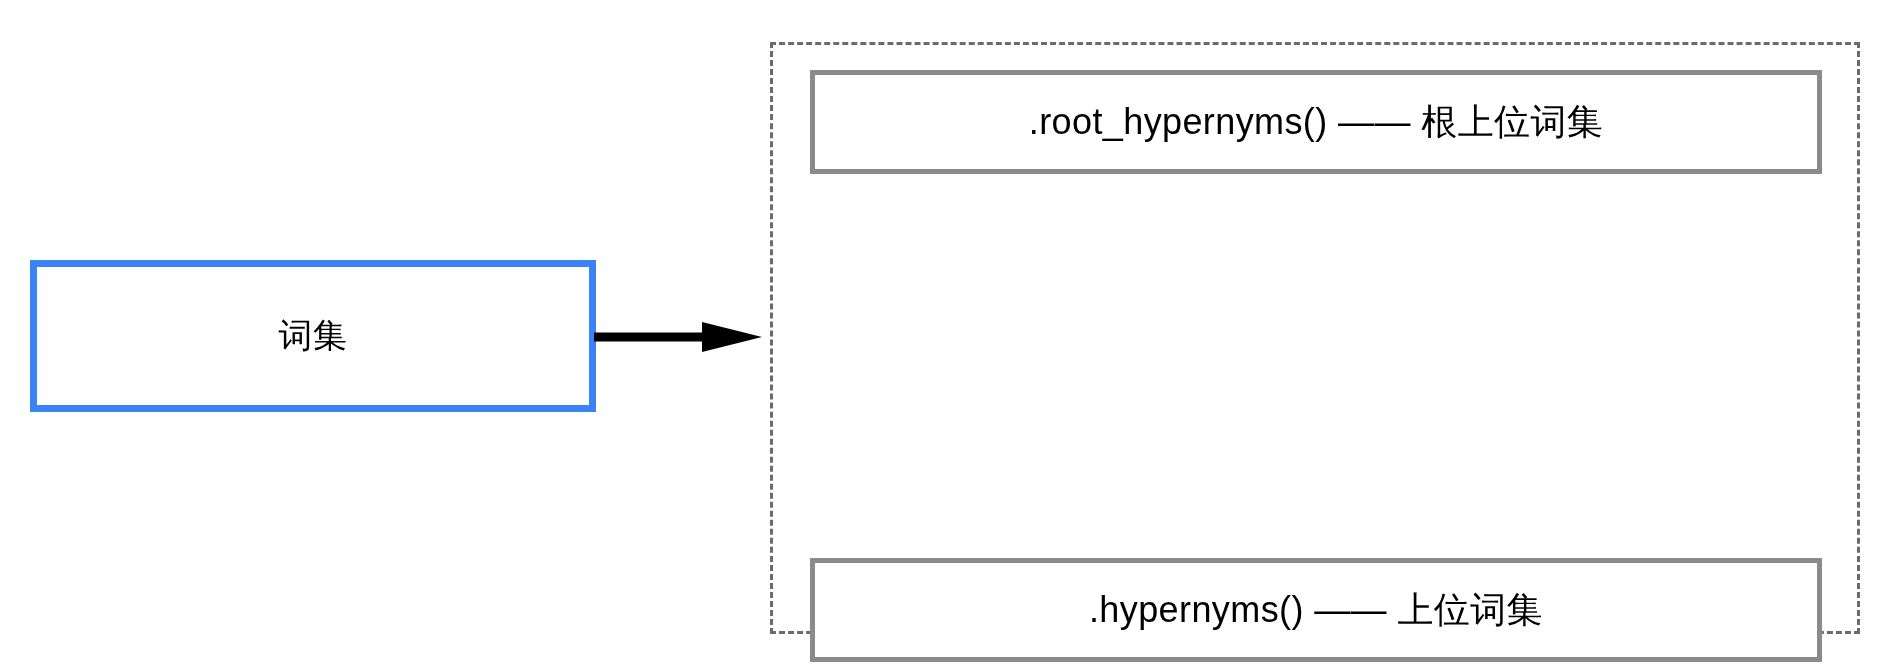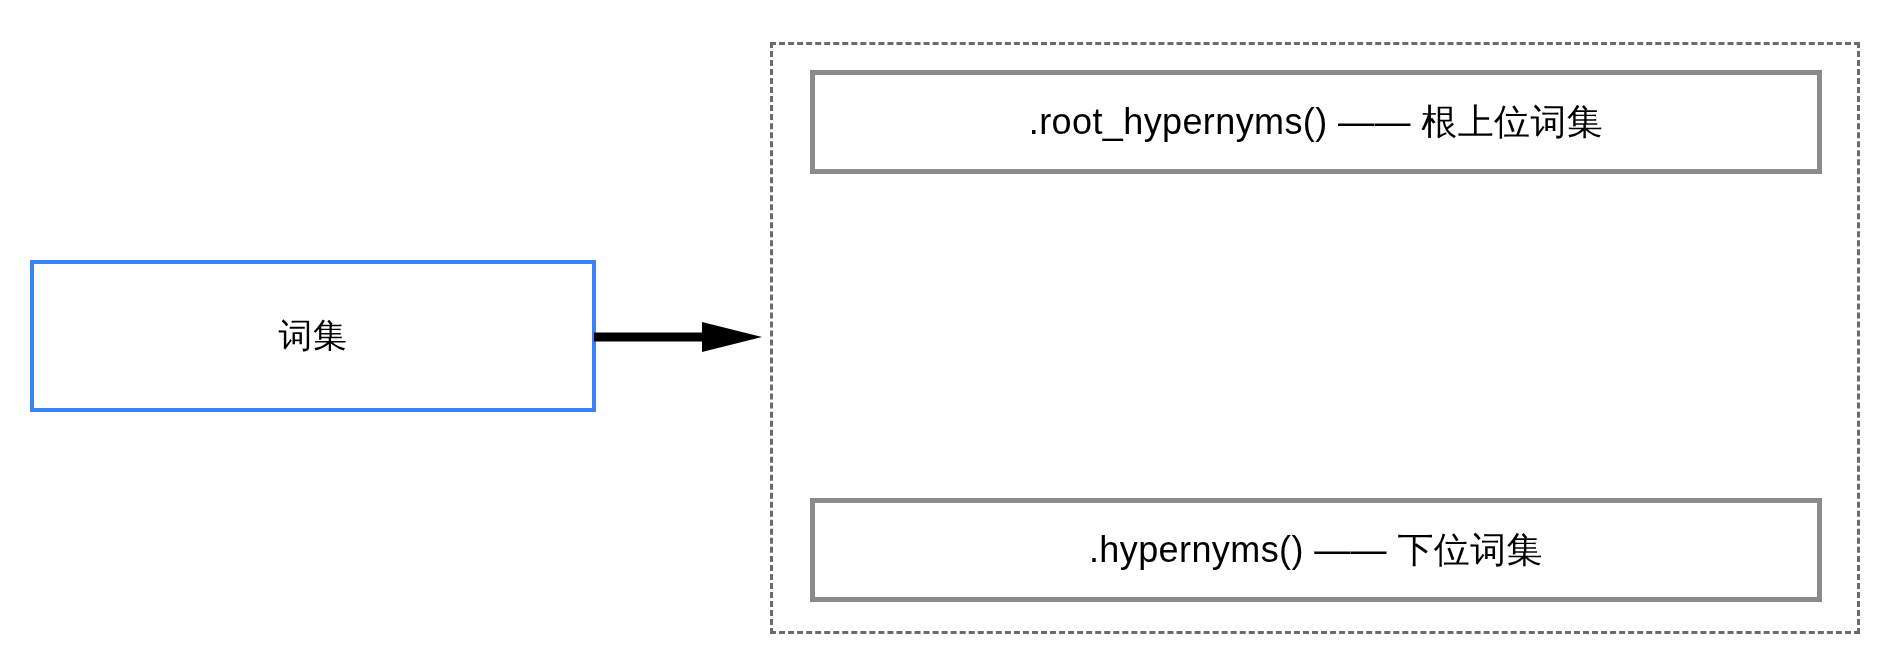--- a/index.html
+++ b/index.html
@@ -22,21 +22,21 @@
   }
 
   
   .source-box {
     position: absolute;
     left: 30px;
     top: 260px;
     width: 566px;
     height: 152px;
     box-sizing: border-box;
-    border: 4px solid #3b82f6;
+    border: 7px solid #3b82f6;
     background: #ffffff;
     display: flex;
     flex-direction: column;
     align-items: center;
     justify-content: center;
     line-height: 1.28;
   }
   .source-line {
     font-size: 35px;
     letter-spacing: 0.5px;
@@ -66,21 +66,21 @@
     border: 3px dashed #6b6b6b;
     background: transparent;
   }
 
   
   .method-list {
     position: absolute;
     left: 810px;
     top: 70px;
     width: 1012px;
-    height: 532px;
+    height: 592px;
     display: flex;
     flex-direction: column;
     justify-content: space-between;
   }
   .method-box {
     box-sizing: border-box;
     width: 100%;
     height: 104px;
     border: 5px solid #8b8b8b;
     background: #ffffff;
@@ -111,17 +111,17 @@
     </svg>
   </div>
 
   <div class="group-box"></div>
 
   <div class="method-list">
     <div class="method-box">
       <span class="method-label">  .root_hypernyms() —— 根上位词集  </span>
     </div>
     <div class="method-box">
-      <span class="method-label">  .hypernyms() —— 下位词集  </span>
+      <span class="method-label">  .hypernyms() —— 上位词集  </span>
     </div>
   </div>
 
 </div>
 
 </body></html>

